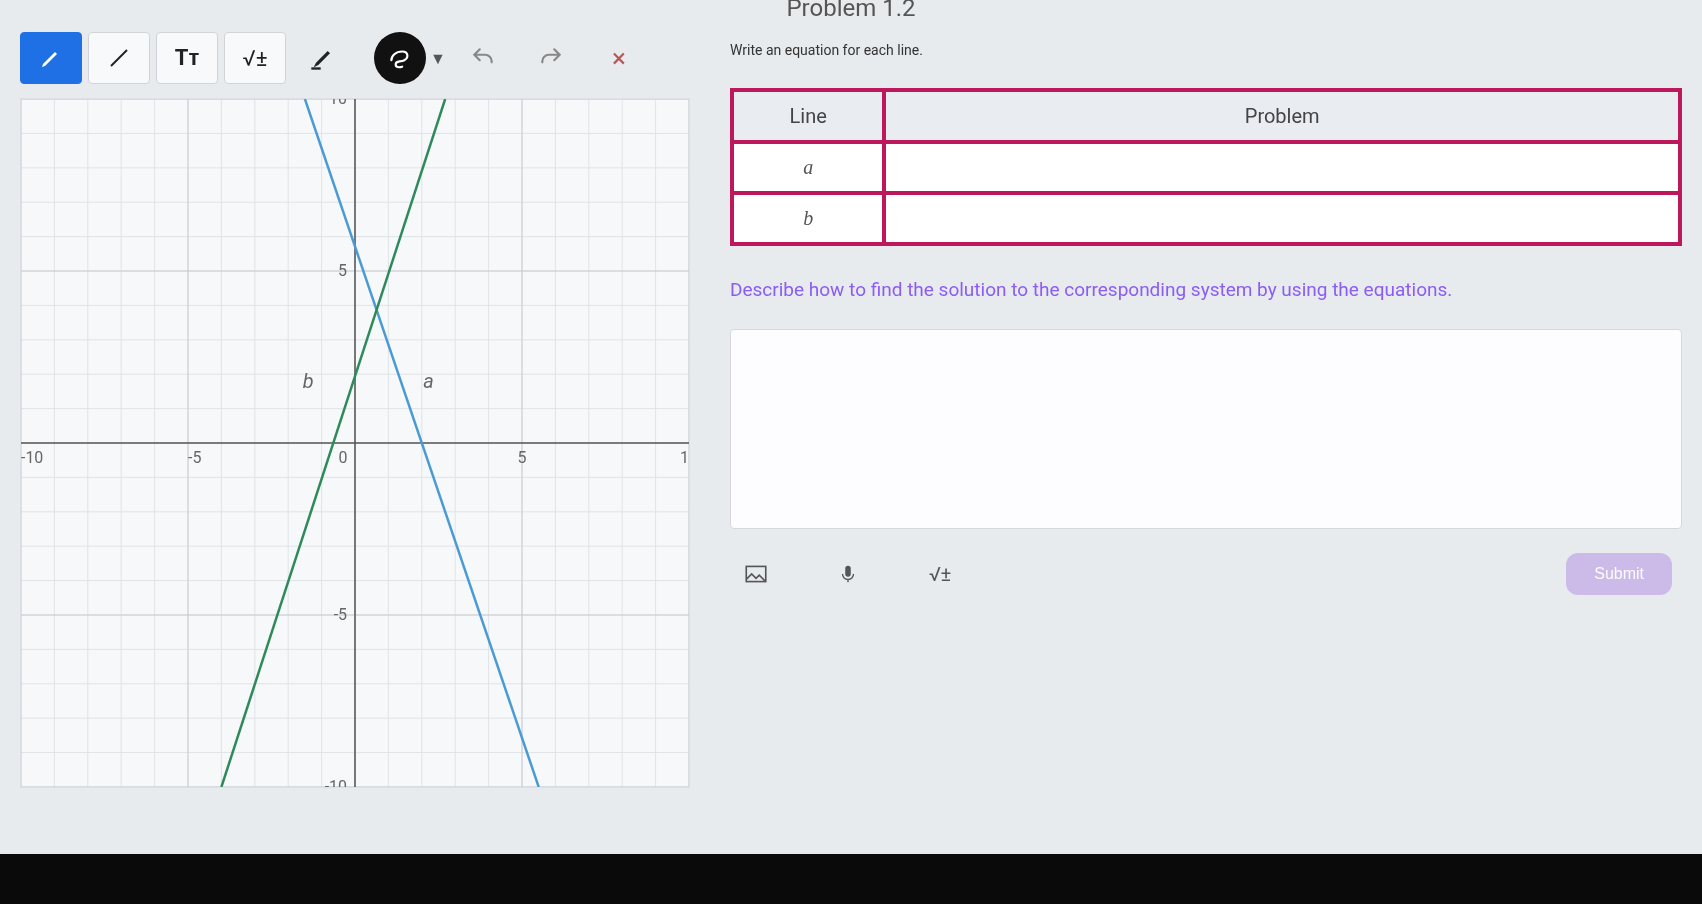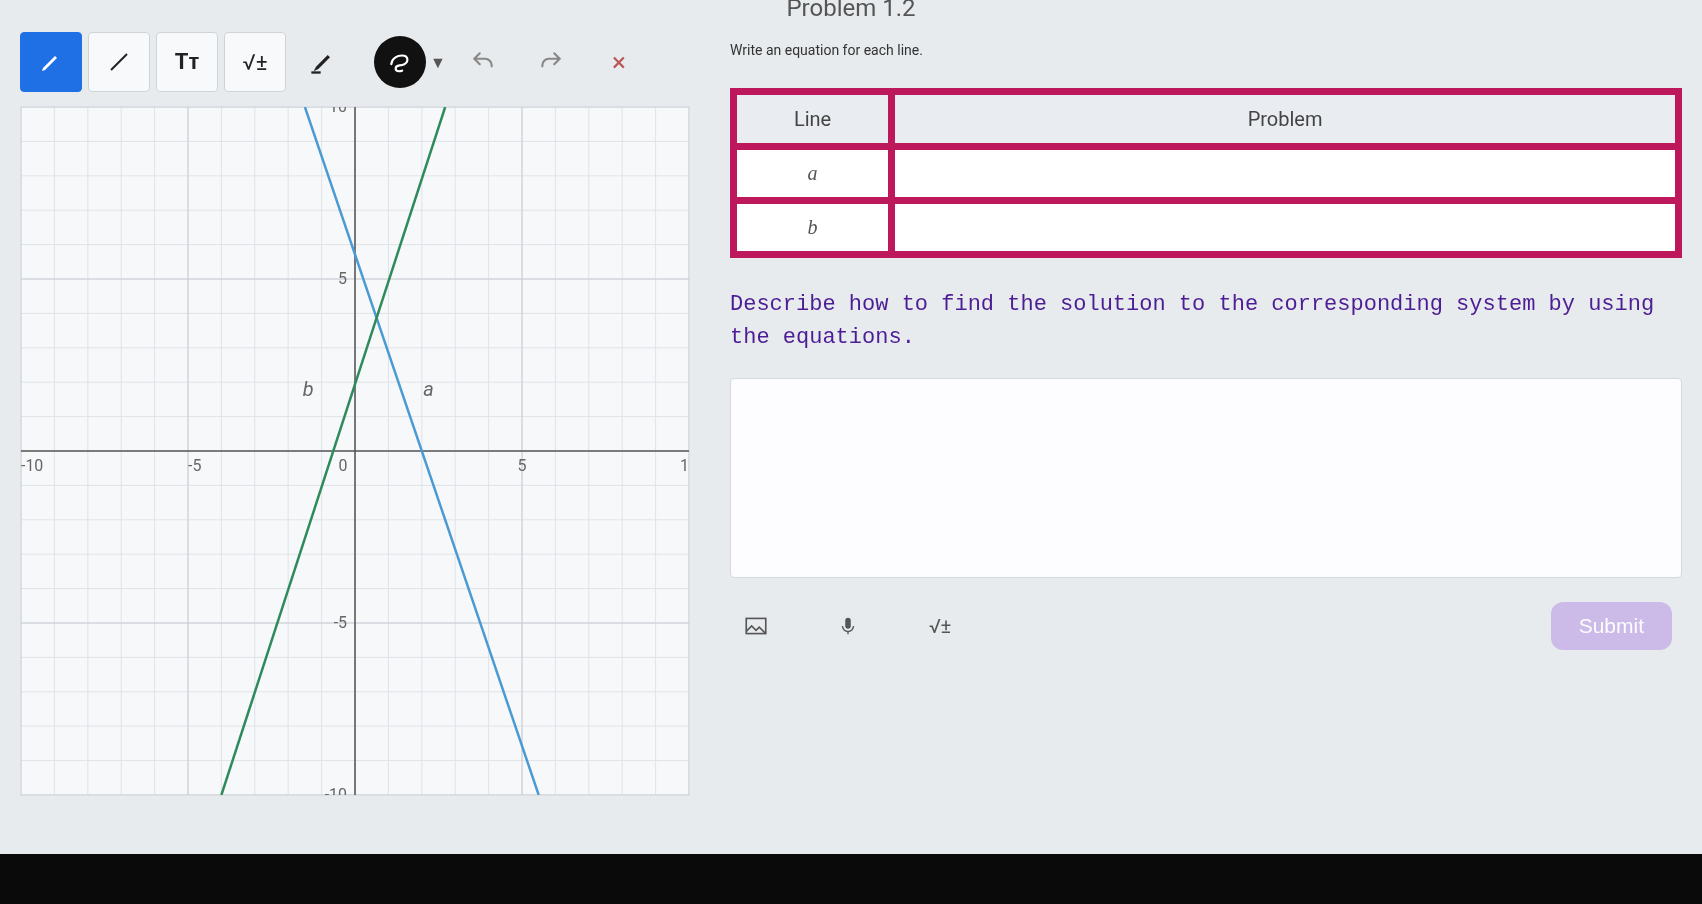--- a/index.html
+++ b/index.html
@@ -27,21 +27,21 @@
   .right-col { flex: 1; padding-top: 10px; }
 
   
   .toolbar {
     display: flex;
     align-items: center;
     gap: 6px;
     margin-bottom: 14px;
   }
   .tbtn {
-    width: 62px; height: 60px;
+    width: 62px; height: 52px;
     display: flex; align-items: center; justify-content: center;
     background: #f8f9fb;
     border: 1px solid #d0d4d9;
     border-radius: 4px;
     font-size: 22px;
     color: #222;
     cursor: pointer;
   }
   .tbtn.active { background: #1f6fe5; border-color:#1f6fe5; color: #fff; }
   .tbtn.noborder { background: transparent; border: none; }
@@ -67,36 +67,35 @@
     color: #333;
     margin-bottom: 30px;
   }
   .eqtable {
     width: 100%;
     border-collapse: collapse;
     margin-bottom: 30px;
     background: #fff;
   }
   .eqtable th, .eqtable td {
-    border: 7px solid #be185d;
+    border: 4px solid #be185d;
     padding: 12px 10px;
     text-align: center;
     font-size: 20px;
     color: #444;
   }
   .eqtable th { background: #e9ecf1; font-weight: 400; }
   .eqtable td.linecell { font-style: italic; font-family: Georgia, serif; color:#555; }
   .eqtable td.eqcell { background:#fff; min-width:320px; height:46px; }
 
   .prompt2 {
-    font-size: 22px;
-    color: #4c1d95;
+    font-size: 19px;
+    color: #8b5cf6;
     line-height: 1.5;
     margin-bottom: 24px;
-    font-family: Liberation Mono, monospace;
   }
   .answer-box {
     width: 100%;
     height: 200px;
     background: #fdfdff;
     border: 1px solid #d5d8dd;
     border-radius: 4px;
     margin-bottom: 18px;
   }
   .answer-footer {
@@ -111,21 +110,21 @@
     font-size: 22px; color:#555;
     cursor:pointer;
   }
   .submit-btn {
     margin-left: auto;
     background: #c8b3e8;
     color: #fff;
     border: none;
     border-radius: 12px;
     padding: 12px 28px;
-    font-size: 21px;
+    font-size: 16px;
     cursor: pointer;
     opacity: .85;
   }
 
   .bottom-bar {
     position: absolute;
     left: 0; right: 0; bottom: 0;
     height: 50px;
     background: #0a0a0a;
   }

